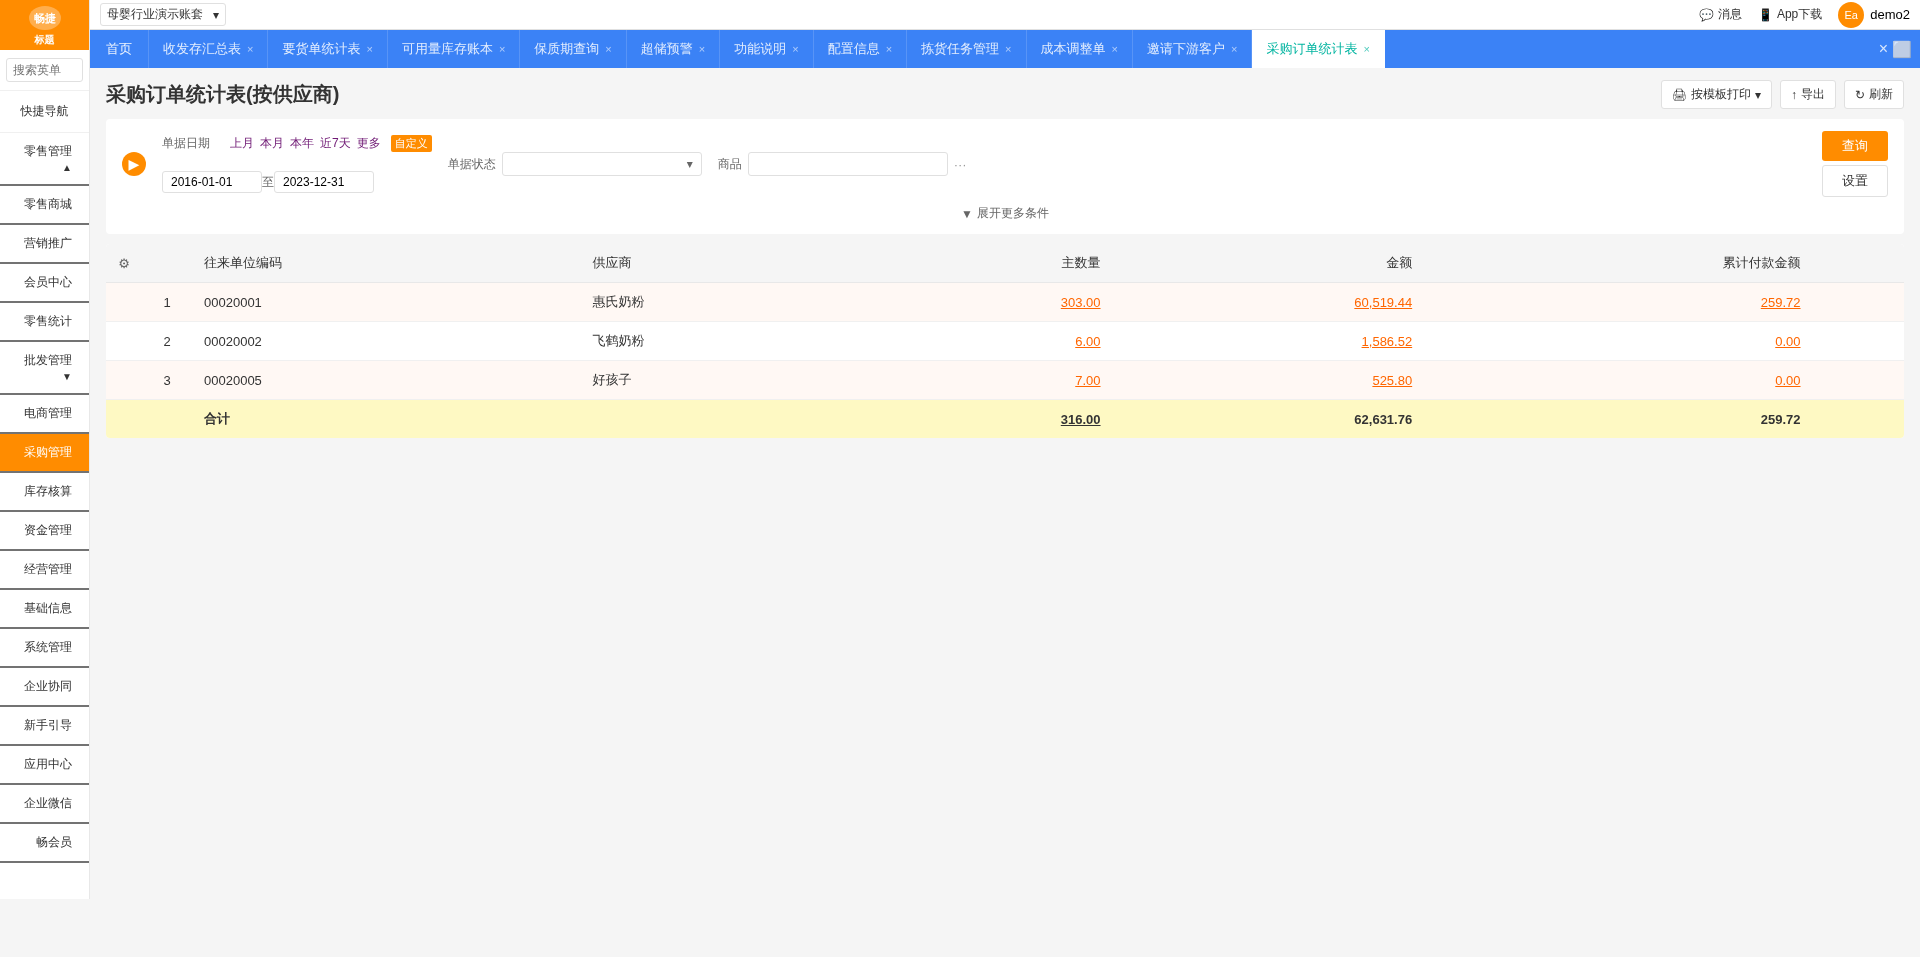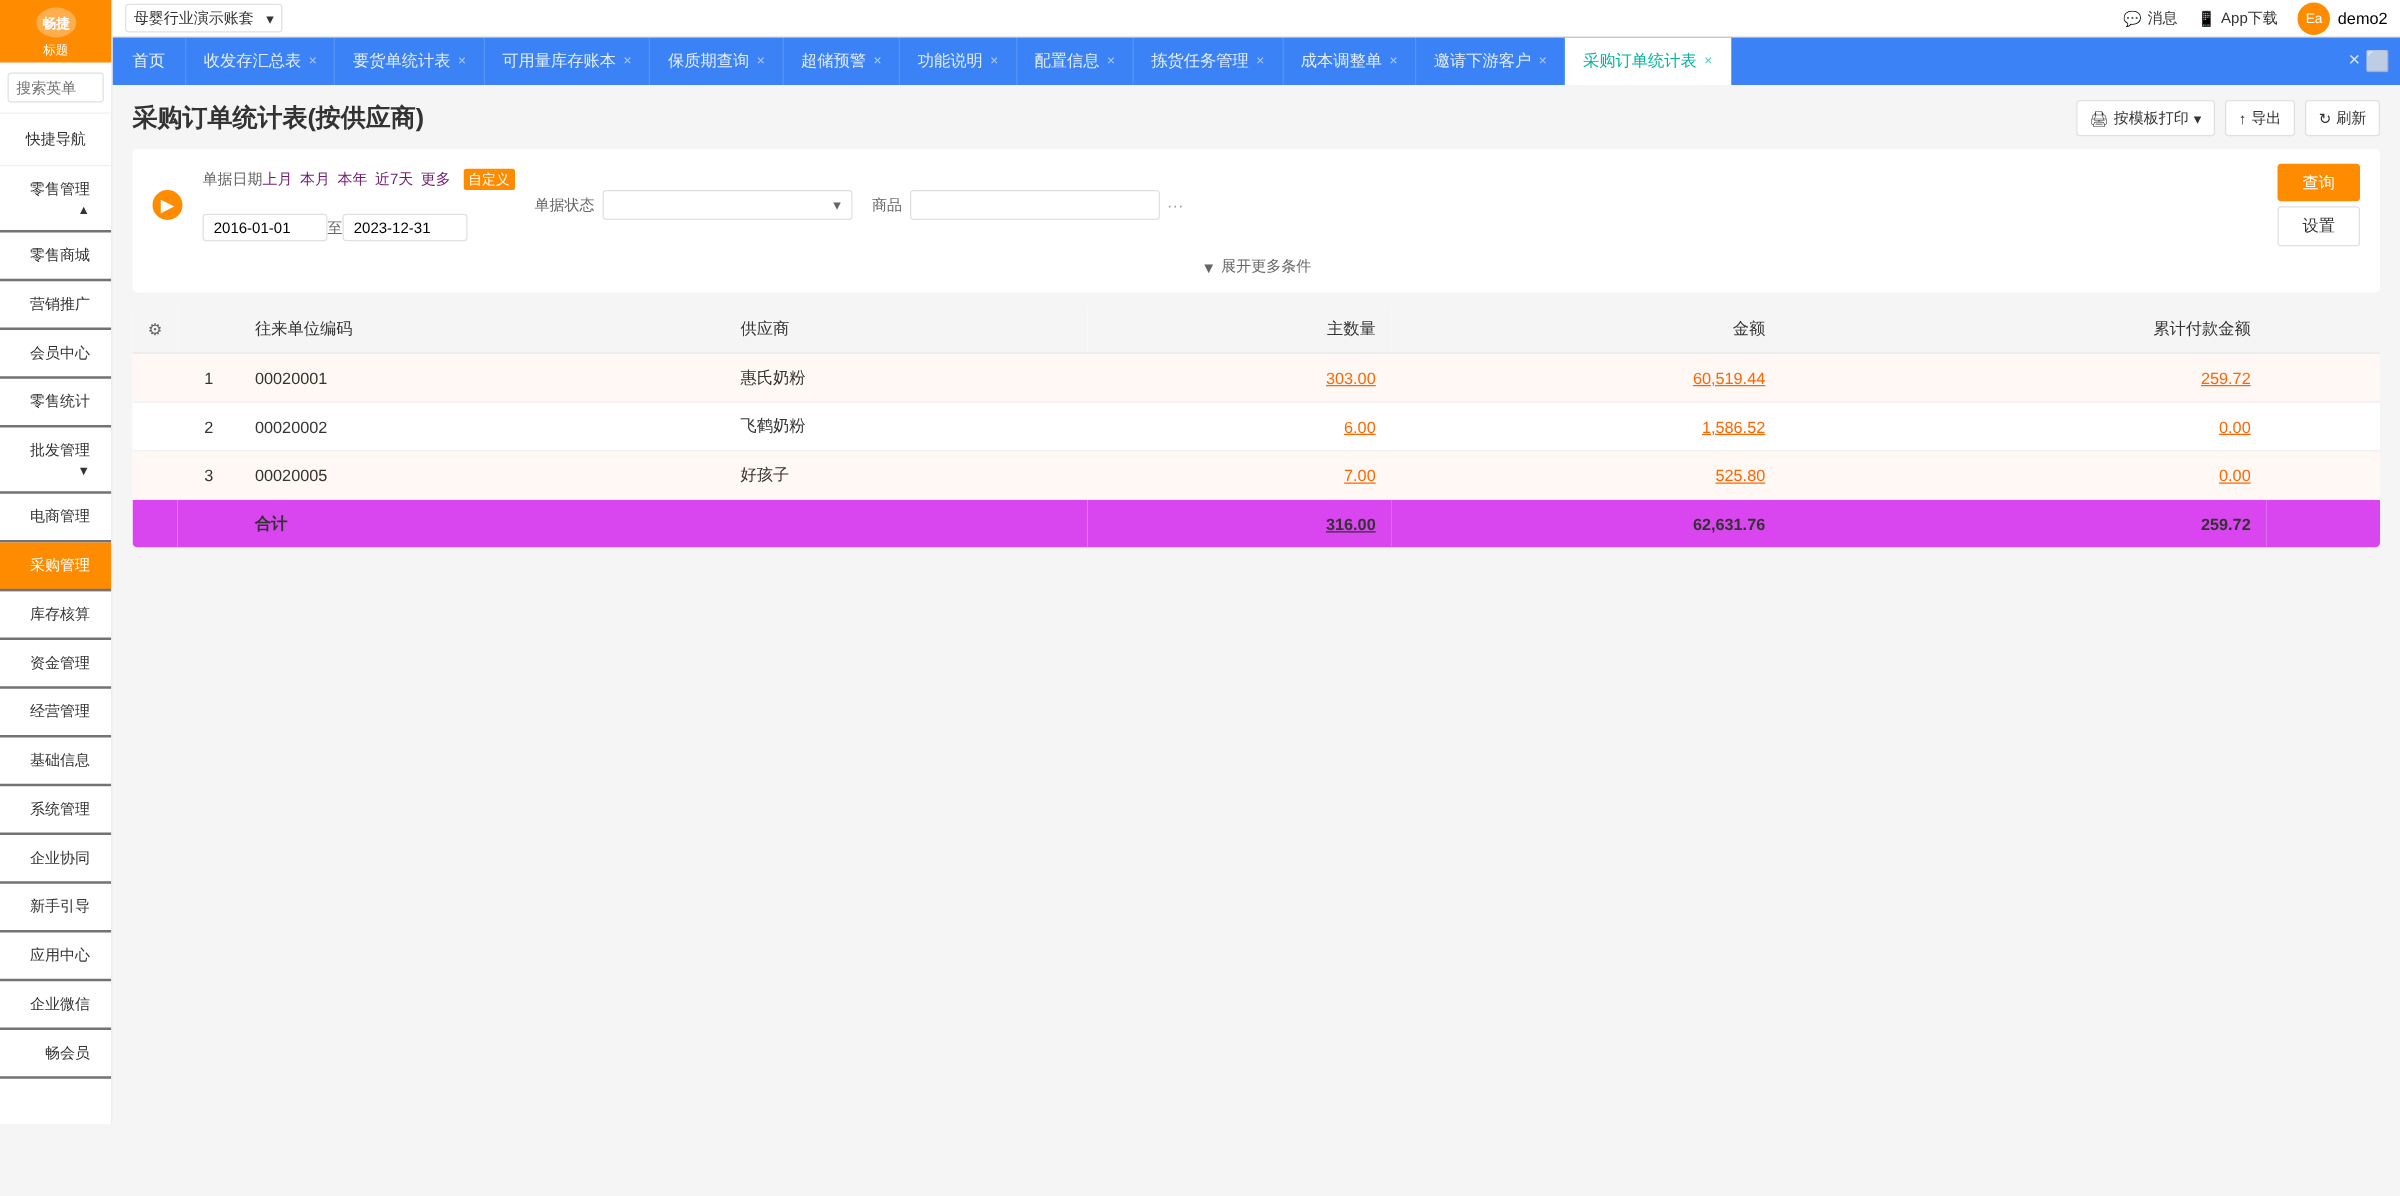--- a/index.html
+++ b/index.html
@@ -2,21 +2,21 @@
 <html><head>
   <meta charset="utf-8">
   <style>
     * { margin: 0; padding: 0; box-sizing: border-box; }
     body { font-family: 'Microsoft YaHei', Arial, sans-serif; font-size: 13px; background: #f5f5f5; width: 1920px; height: 957px; overflow: hidden; display: flex; }
 
     
     .sidebar { width: 90px; background: #fff; border-right: 1px solid #e8e8e8; display: flex; flex-direction: column; height: 899px; flex-shrink: 0; }
     .sidebar-logo { height: 50px; background: #ff8c00; display: flex; align-items: center; justify-content: center; flex-direction: column; }
     .sidebar-logo .logo-icon { width: 40px; height: 30px; display: flex; align-items: center; justify-content: center; }
-    .sidebar-logo .logo-text { color: #fff; font-size: 10px; }
+    .sidebar-logo .logo-text { color: #fff; font-size: 10px; font-weight: bold; }
     .sidebar-search { padding: 8px 6px; border-bottom: 1px solid #f0f0f0; }
     .sidebar-search input { width: 100%; padding: 4px 6px; border: 1px solid #e0e0e0; border-radius: 3px; font-size: 12px; outline: none; }
     .sidebar-nav { padding: 4px 0; border-bottom: 1px solid #f0f0f0; }
     .sidebar-nav .nav-item { padding: 8px 0; text-align: center; color: #333; font-size: 12px; cursor: pointer; }
     .sidebar-menu { flex: 1; overflow-y: auto; }
     .sidebar-menu .menu-item { padding: 10px 17px; text-align: right; color: #333; font-size: 12px; cursor: pointer; border-bottom: 2px solid #737373; position: relative; }
     .sidebar-menu .menu-item.active { color: #fff; background: #ff8c00; }
     .sidebar-menu .menu-item .arrow { font-size: 10px; margin-left: 2px; }
 
     
@@ -73,21 +73,21 @@
     .table-container { background: #fff; border-radius: 4px; overflow: hidden; }
     table { width: 100%; border-collapse: collapse; }
     thead tr { background: #f5f5f5; }
     thead th { padding: 10px 12px; text-align: left; font-size: 13px; color: #333; font-weight: normal; border-bottom: 1px solid #e8e8e8; }
     tbody tr { border-bottom: 1px solid #f0f0f0; }
     tbody tr:nth-child(odd) { background: #fff8f4; }
     tbody tr:nth-child(even) { background: #fff; }
     tbody td { padding: 10px 12px; font-size: 13px; color: #333; }
     tbody td.link { color: #ff6600; text-decoration: underline; cursor: pointer; text-align: right; }
     tbody td.center { text-align: center; }
-    tfoot tr { background: #d946ef; }
+    tfoot tr { background: #fef9c3; }
     tfoot td { padding: 10px 12px; font-size: 13px; font-weight: bold; color: #333; }
     .col-check { width: 36px; text-align: center; }
     .col-no { width: 50px; text-align: center; }
     .settings-icon { color: #666; cursor: pointer; }
 
     .filter-actions { display: flex; flex-direction: column; gap: 4px; margin-left: auto; }
     .date-section { display: flex; flex-direction: column; gap: 2px; }
   </style>
 </head>
 <body>
@@ -229,21 +229,21 @@
           <span>刷新</span>
         </button>
       </div>
     </div>
 
     <div class="filter-panel">
       <div class="filter-row">
         <div class="filter-toggle">▶</div>
 
         <div class="date-section">
-          <div style="display:flex; align-items:flex-start; gap:0;">
+          <div style="display:flex; align-items:flex-start; gap:20px;">
             <span class="filter-label">单据日期</span>
             <div class="date-shortcuts">
               <span class="date-shortcut">上月</span>
               <span class="date-shortcut">本月</span>
               <span class="date-shortcut">本年</span>
               <span class="date-shortcut">近7天</span>
               <span class="date-shortcut">更多</span>
               <span class="custom-tag">自定义</span>
             </div>
           </div>

